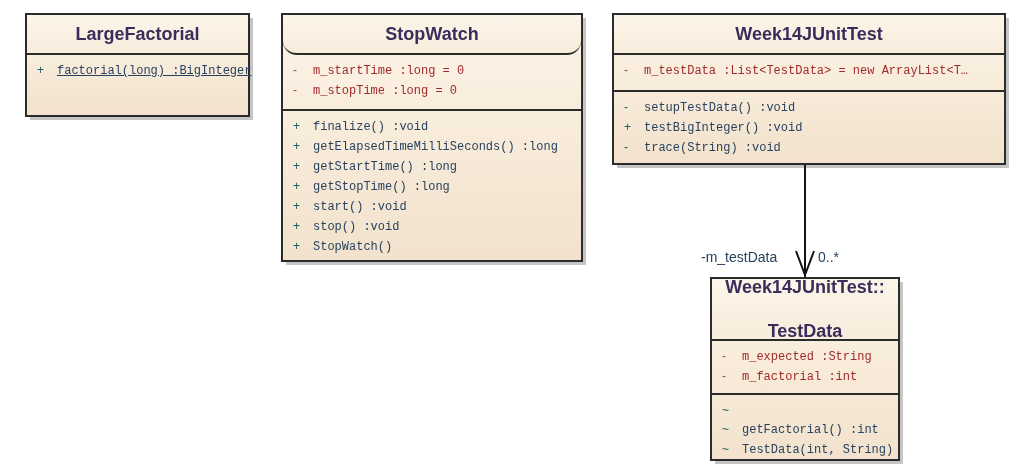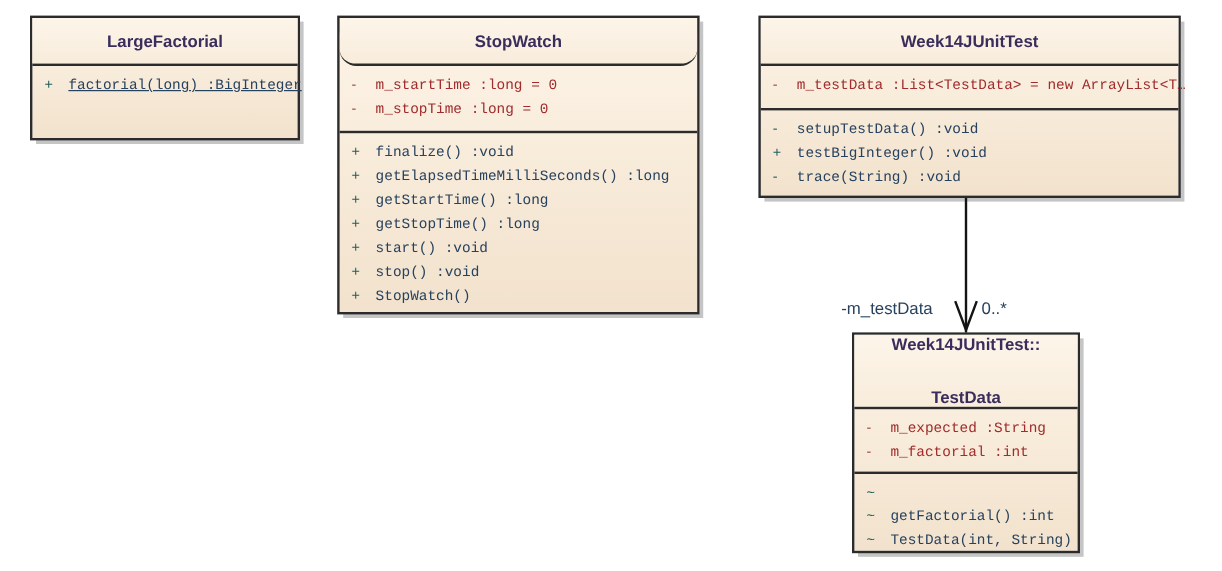--- a/index.html
+++ b/index.html
@@ -24,21 +24,21 @@
     box-sizing: border-box;
     border: 2px solid #2b2b2b;
     background: linear-gradient(to bottom, #fdf4e8 0%, #f7ead8 55%, #f2e2cd 100%);
     box-shadow: 4px 4px 0 -1px rgba(150,150,150,0.55);
   }
   .uml-header {
     box-sizing: border-box;
     border-bottom: 2px solid #2b2b2b;
     text-align: center;
     font-weight: bold;
-    font-size: 14px;
+    font-size: 18px;
     color: #3a2d5c;
     line-height: 16px;
     padding: 0 6px;
     display: flex;
     align-items: center;
     justify-content: center;
     flex-direction: column;
     background: linear-gradient(to bottom, #fdf5ea 0%, #f8ecdb 100%);
   }
   .uml-header .hl2 { display: block; }
@@ -150,21 +150,21 @@
         <span class="vis">+</span>
         <span class="mname">stop()  :void</span>
       </div>
       <div class="member oper">
         <span class="vis">+</span>
         <span class="mname">StopWatch()</span>
       </div>
     </div>
   </div>
 
-  <div class="uml-class" style="left:632px; top:13px; width:352px; height:152px;">
+  <div class="uml-class" style="left:612px; top:13px; width:394px; height:152px;">
     <div class="uml-header" style="height:40px;">
       <span>Week14JUnitTest</span>
     </div>
     <div class="uml-section" style="height:35px;">
       <div class="member attr">
         <span class="vis">-</span>
         <span class="mname">m_testData  :List&lt;TestData&gt; = new ArrayList&lt;T…</span>
       </div>
     </div>
     <div class="uml-section">

